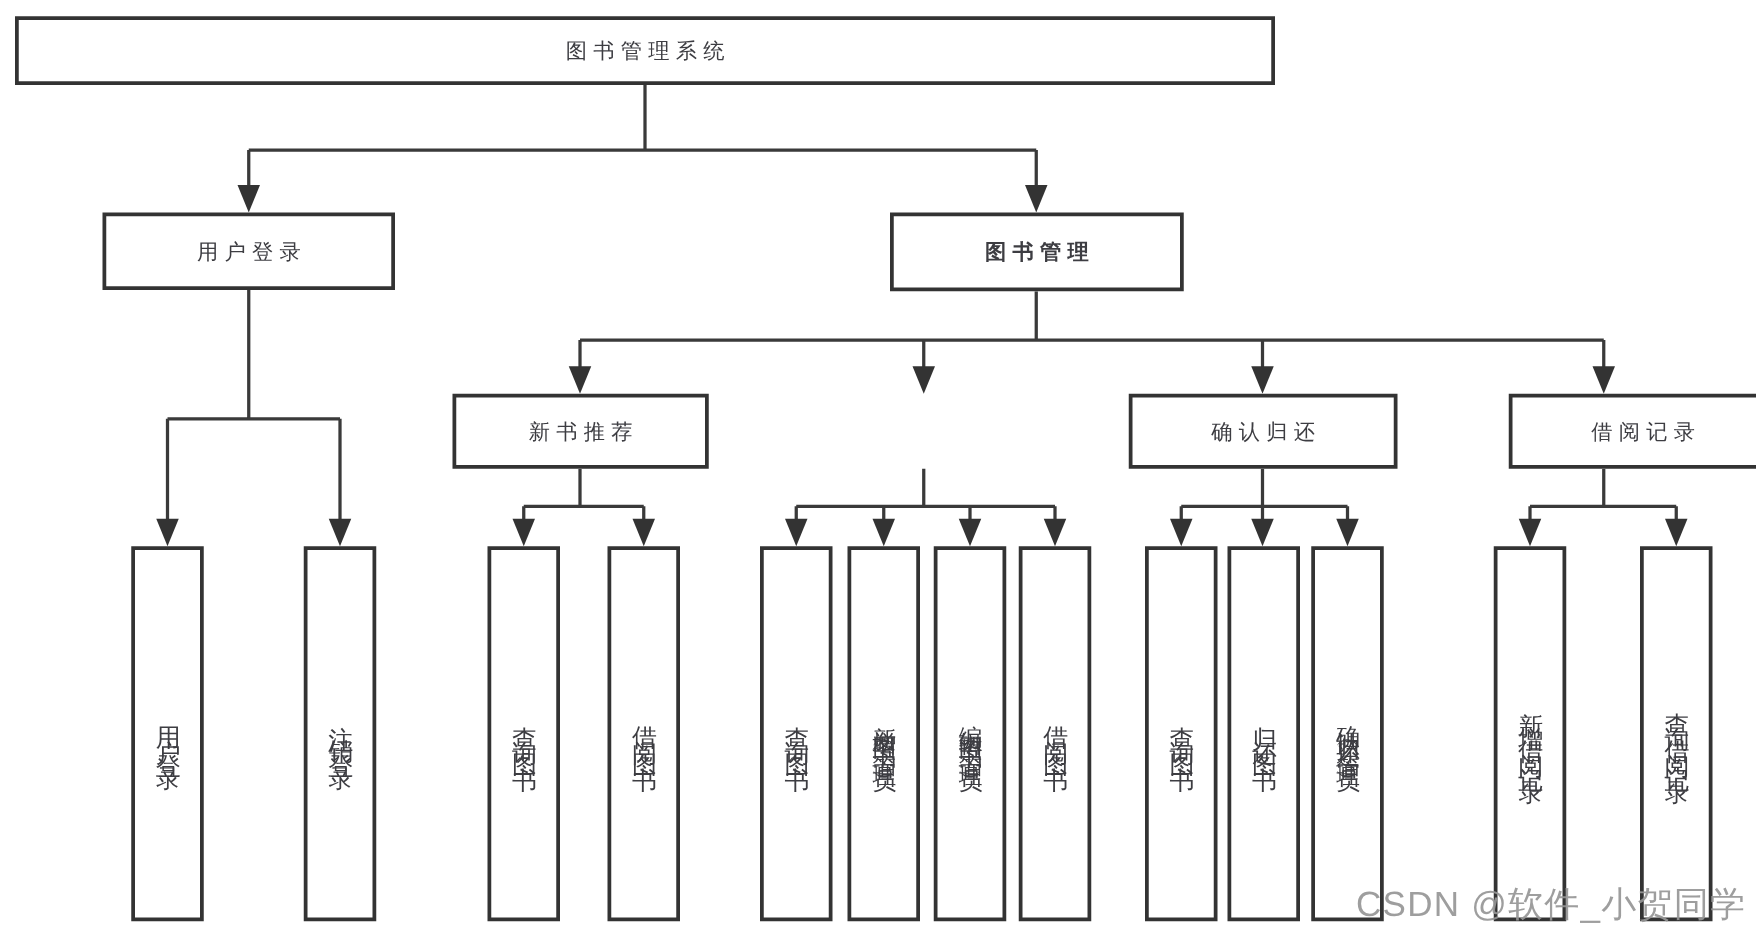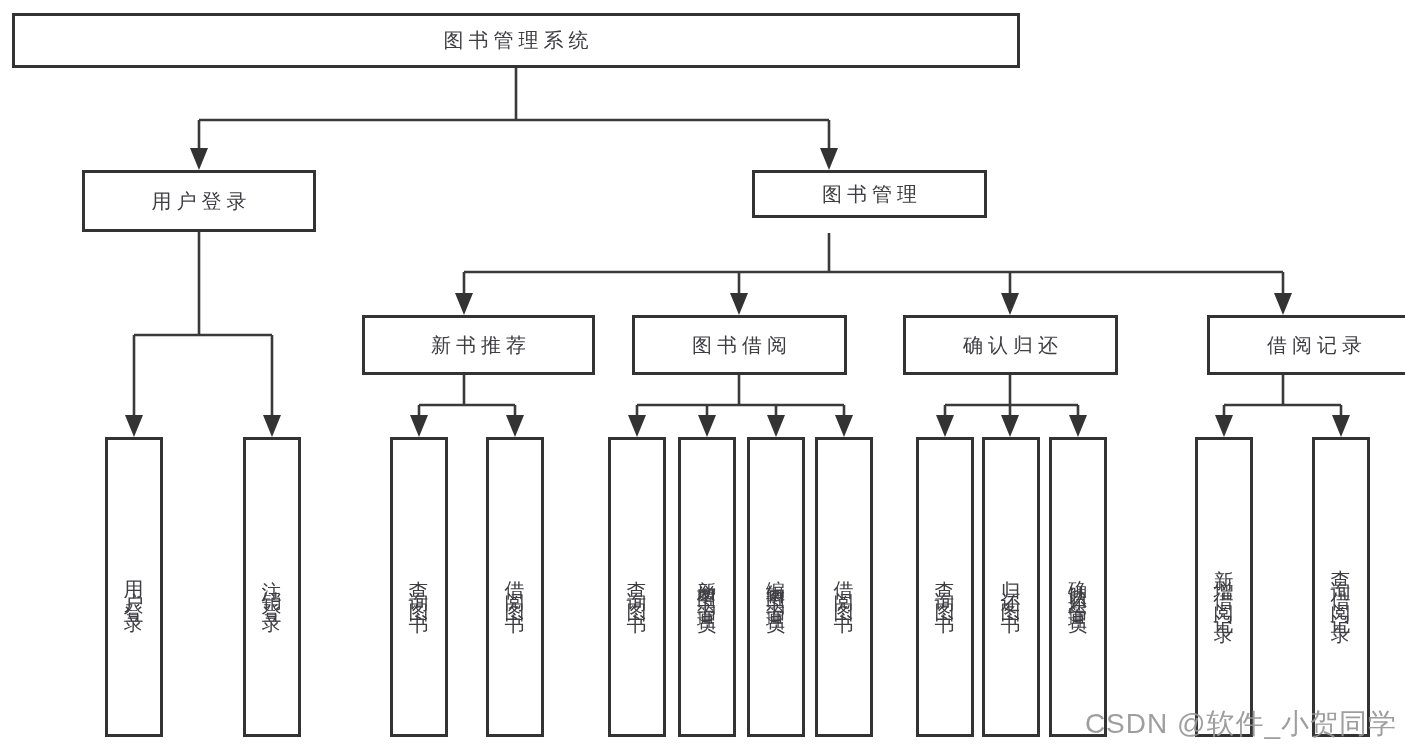--- a/index.html
+++ b/index.html
@@ -20,42 +20,42 @@
     position: absolute;
     box-sizing: border-box;
     background: #ffffff;
     border: 3px solid #333333;
     display: flex;
     align-items: center;
     justify-content: center;
     color: #3d3d42;
   }
   .h-label {
-    font-size: 20px;
+    font-size: 17px;
     letter-spacing: 5px;
     text-indent: 5px;
     white-space: nowrap;
     text-align: center;
   }
   .leaf { width: 58px; top: 437px; height: 300px; }
   .v-text {
     writing-mode: vertical-rl;
     text-orientation: mixed;
     font-size: 20px;
     letter-spacing: 11px;
     line-height: 1;
     color: #3d3d42;
   }
   .v-text.tight { letter-spacing: 5px; font-size: 19px; }
   
   #root-box   { left: 12px;  top: 13px;  width: 1008px; height: 55px; }
   #user-login { left: 82px;  top: 170px; width: 234px;  height: 62px; }
-  #book-mgmt  { left: 752px; top: 170px; width: 235px;  height: 48px; }
+  #book-mgmt  { left: 712px; top: 170px; width: 235px;  height: 63px; font-weight: bold; }
   .lvl3 { top: 315px; height: 60px; }
-  #new-book-rec   { left: 362px;  width: 233px; }
+  #new-book-rec   { left: 362px;  width: 205px; }
   #book-borrow    { left: 632px;  width: 215px; }
   #current-borrow { left: 903px;  width: 215px; }
   #borrow-records { left: 1176px; width: 215px; margin-left: 31px; }
   #lf-1  { left: 105px; }
   #lf-2  { left: 243px; }
   #lf-3  { left: 390px; }
   #lf-4  { left: 486px; }
   #lf-5  { left: 608px; }
   #lf-6  { left: 678px; }
   #lf-7  { left: 747px; }
@@ -126,23 +126,20 @@
   <div id="user-login" class="box">
     <span class="h-label">用户登录</span>
   </div>
   <div id="book-mgmt" class="box">
     <span class="h-label">图书管理</span>
   </div>
 
   <div id="new-book-rec" class="box lvl3">
     <span class="h-label">新书推荐</span>
   </div>
-  <div id="book-borrow" class="box lvl3">
-    <span class="h-label">图书借阅</span>
-  </div>
   <div id="current-borrow" class="box lvl3">
     <span class="h-label">确认归还</span>
   </div>
   <div id="borrow-records" class="box lvl3">
     <span class="h-label">借阅记录</span>
   </div>
 
   <div id="lf-1" class="box leaf">
     <span class="v-text">用户登录</span>
   </div>

